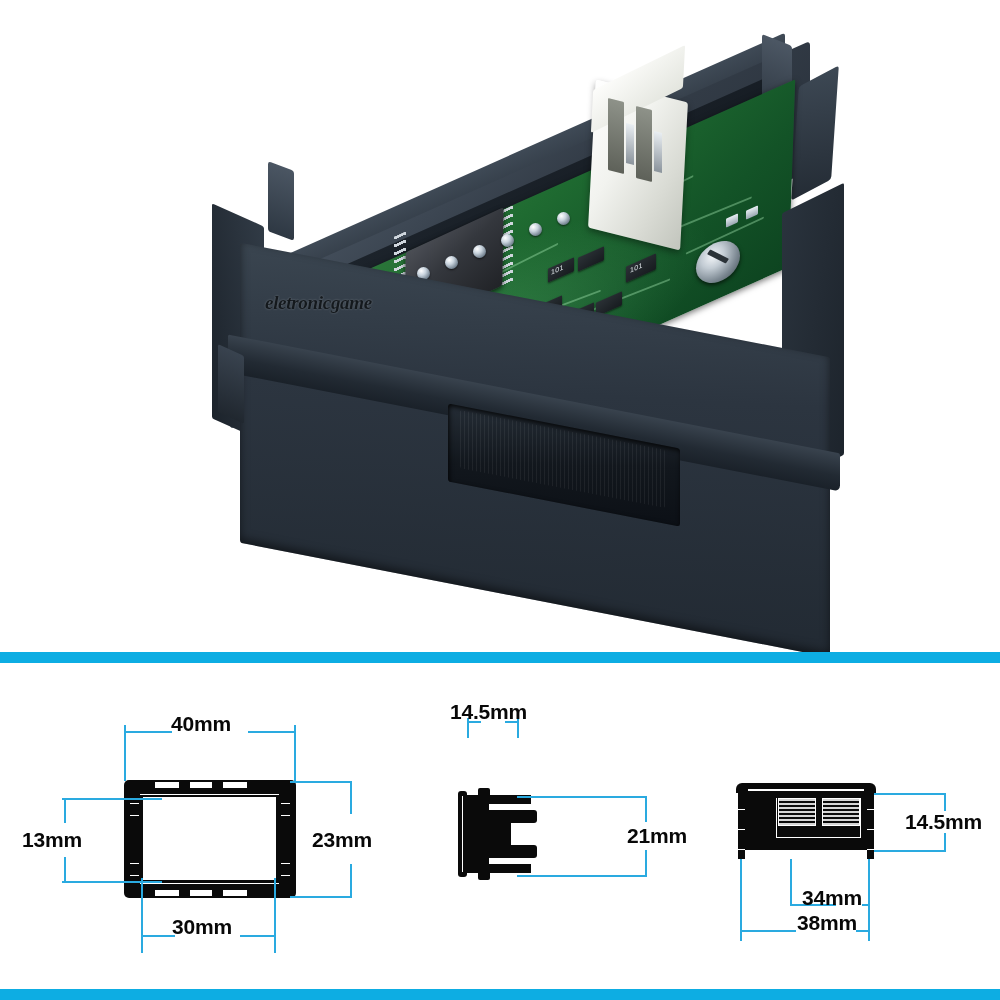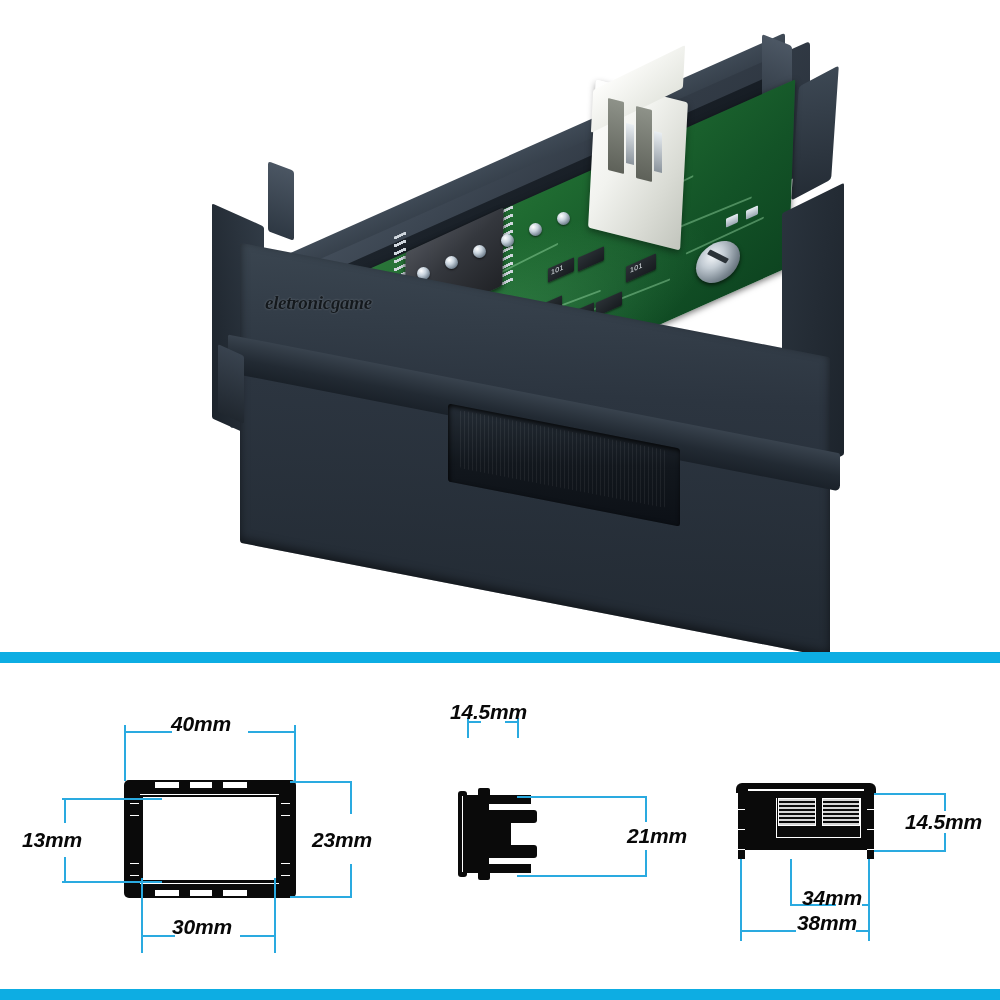--- a/index.html
+++ b/index.html
@@ -292,21 +292,20 @@
     width: 1000px; height: 11px;
     background: #0dade3;
   }
 
   
   .diagram-panel {
     position: absolute;
     left: 0; top: 663px;
     width: 1000px; height: 326px;
     background: #ffffff;
-    font-style: italic;
   }
   .dim-label {
     position: absolute;
     font-family: "Liberation Sans", sans-serif;
     font-weight: 700;
     font-size: 21px;
     color: #080808;
     white-space: nowrap;
     letter-spacing: -0.2px;
   }

